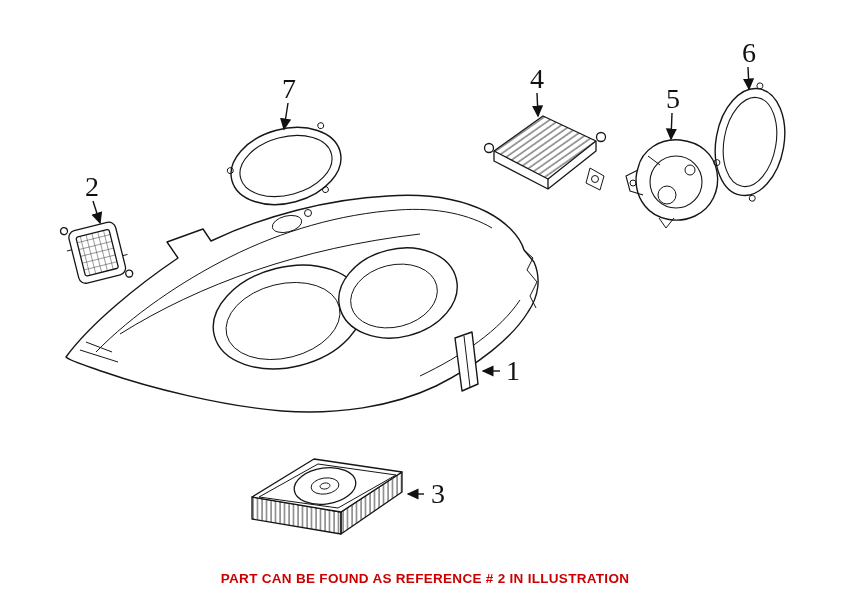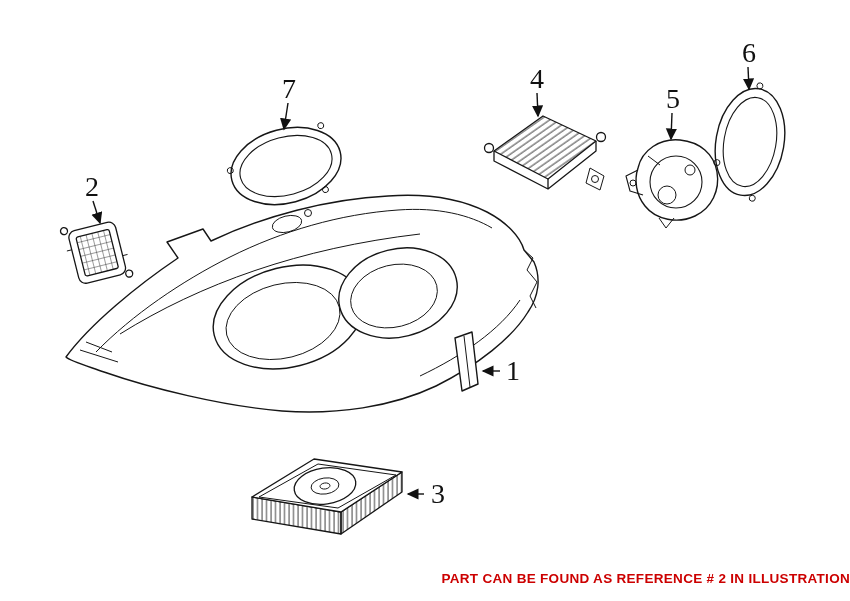--- a/index.html
+++ b/index.html
@@ -1,20 +1,20 @@
 <!DOCTYPE html>
 <html><head>
 <meta charset="utf-8">
 <style>
   html,body{margin:0;padding:0;background:#ffffff;}
   .stage{position:relative;width:850px;height:601px;background:#ffffff;overflow:hidden;
          font-family:"Liberation Sans",sans-serif;}
   .stage svg{position:absolute;left:0;top:0;}
   .callout-num{font-family:"Liberation Serif",serif;font-size:28px;fill:#111;}
-  .caption{position:absolute;left:0;right:0;top:571px;text-align:right;
+  .caption{position:absolute;left:0;right:0;top:571px;text-align:center;
            font-family:"Liberation Sans",sans-serif;font-weight:bold;
            font-size:13.5px;letter-spacing:0.3px;}
   line,path,ellipse,circle,rect,polyline{vector-effect:non-scaling-stroke;}
 </style>
 </head>
 <body>
 
 <div class="stage">
   <svg width="850" height="601" viewBox="0 0 850 601">
     <defs>

